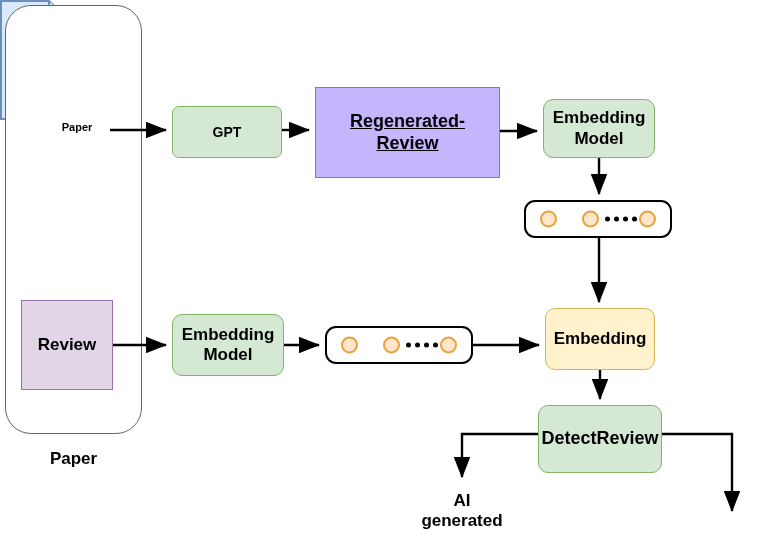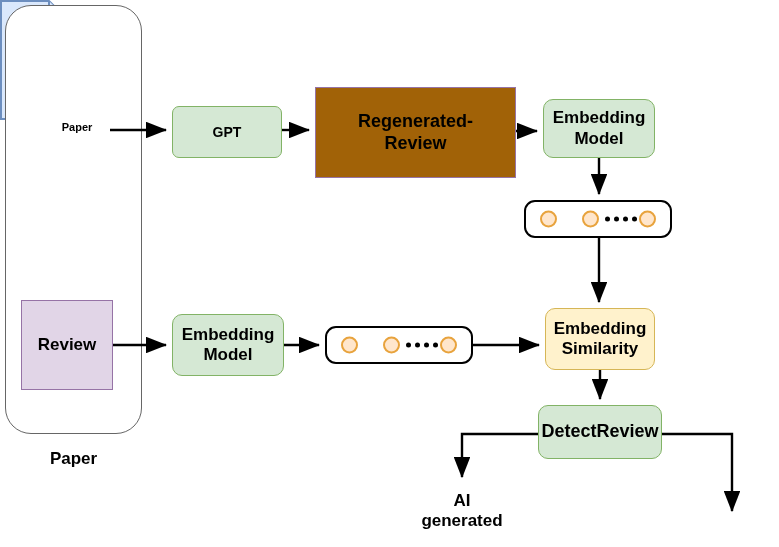--- a/index.html
+++ b/index.html
@@ -78,25 +78,26 @@
     height: 52px;
     background: #d5e8d4;
     border: 1.5px solid #82b366;
     border-radius: 7px;
     font-size: 14px;
   }
   
   #regenerated-review-node {
     left: 315px;
     top: 87px;
-    width: 201px;
+    width: 185px;
     height: 91px;
-    background: #a16207;
+    background: #c4b5fd;
     border: 1.5px solid #9673a6;
     font-size: 18px;
+    text-decoration: underline;
   }
   
   #embedding-model-top {
     left: 543px;
     top: 99px;
     width: 112px;
     height: 59px;
     background: #d5e8d4;
     border: 1.5px solid #82b366;
     border-radius: 10px;
@@ -176,21 +177,21 @@
     background: #fff2cc;
     border: 1.5px solid #d6b656;
     border-radius: 10px;
     font-size: 17px;
   }
   
   #detect-review-node {
     left: 538px;
     top: 405px;
     width: 124px;
-    height: 54px;
+    height: 68px;
     background: #d5e8d4;
     border: 1.5px solid #82b366;
     border-radius: 10px;
     font-size: 18px;
   }
   
   #ai-generated-label {
     left: 404px;
     top: 487px;
     width: 116px;
@@ -310,21 +311,20 @@
       <span class="vec-dot vec-d2"></span>
       <span class="vec-dot vec-d3"></span>
       <span class="vec-dot vec-d4"></span>
       <span class="vec-circle vec-c3"></span>
     </div>
   </div>
 
   <div class="node" id="embedding-similarity-node">
     <div>
       <div>Embedding</div>
-      <div>Similarity</div>
     </div>
   </div>
 
   <div class="node" id="detect-review-node">DetectReview</div>
 
   <div class="node" id="ai-generated-label">
     <div>AI</div>
     <div>generated</div>
   </div>
 

